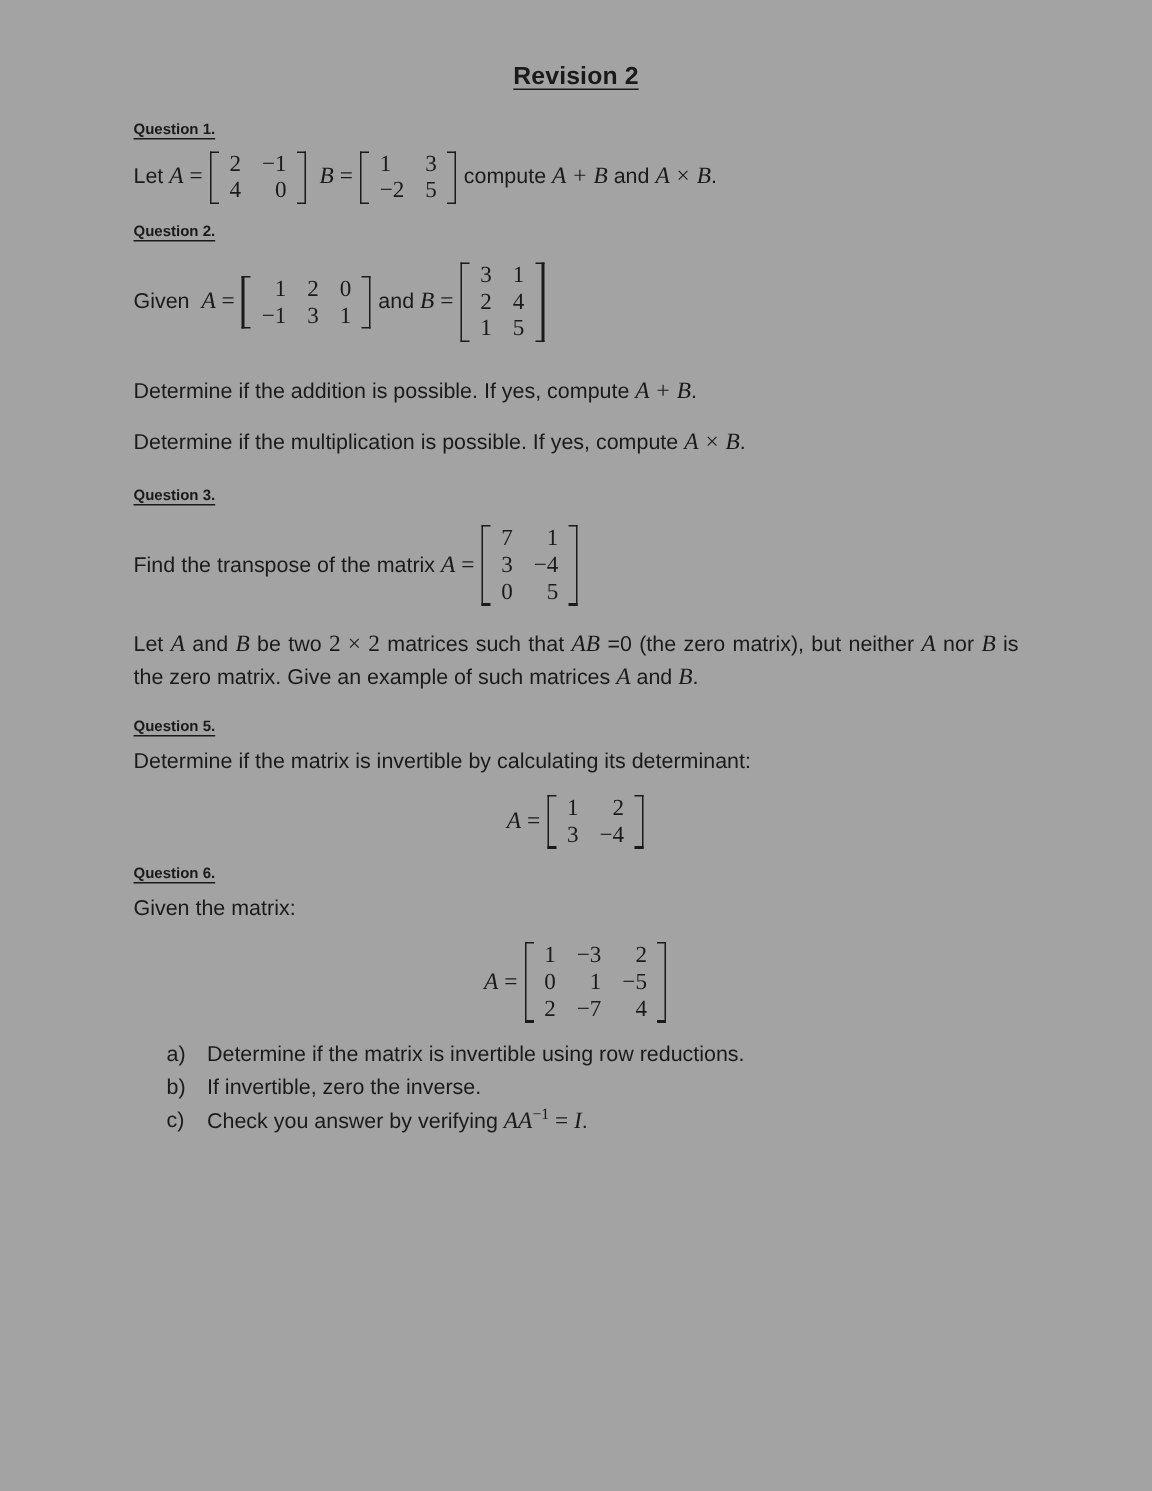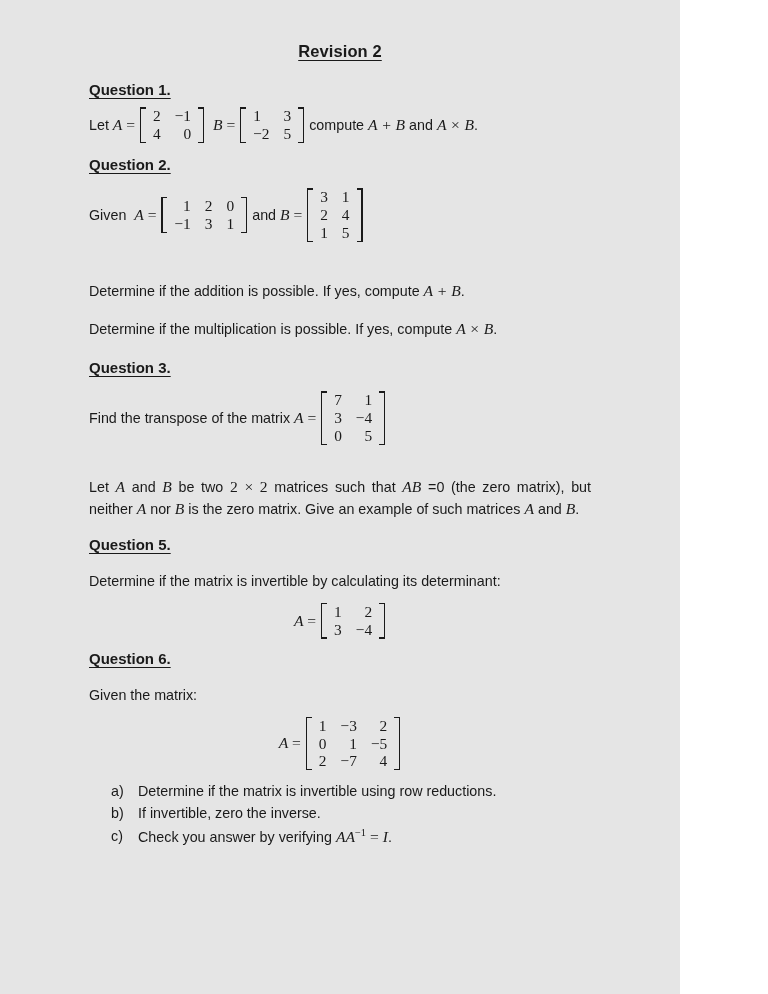--- a/index.html
+++ b/index.html
@@ -9,50 +9,50 @@
   }
   body {
     width: 768px;
     height: 994px;
     font-family: "Liberation Sans", sans-serif;
     color: #1a1a1a;
     overflow: hidden;
   }
   .page {
     position: relative;
-    width: 680px;
+    width: 768px;
     height: 994px;
-    background: #e5e5e5;
+    background: #a3a3a3;
     box-sizing: border-box;
     padding: 42px 89px 0 89px;
   }
   .doc-title {
     text-align: center;
     font-size: 16.5px;
     font-weight: bold;
     text-decoration: underline;
     text-underline-offset: 3px;
     margin: 0 0 19px 0;
     letter-spacing: .1px;
   }
   .q-heading {
-    font-size: 15px;
+    font-size: 10px;
     font-weight: bold;
     margin: 0 0 7px 0;
     line-height: 1.35;
   }
   .q-heading span.u {
     text-decoration: underline;
     text-underline-offset: 3px;
     padding-right: 2px;
   }
   .para {
     font-size: 14.3px;
     line-height: 1.45;
-    margin: 16px 0 11px 0;
+    margin: 0 0 11px 0;
   }
   .para.justify {
     text-align: justify;
     text-align-last: left;
   }
   .mathline {
     font-size: 14.3px;
     line-height: 1.3;
     margin: 0 0 12px 0;
     display: flex;

